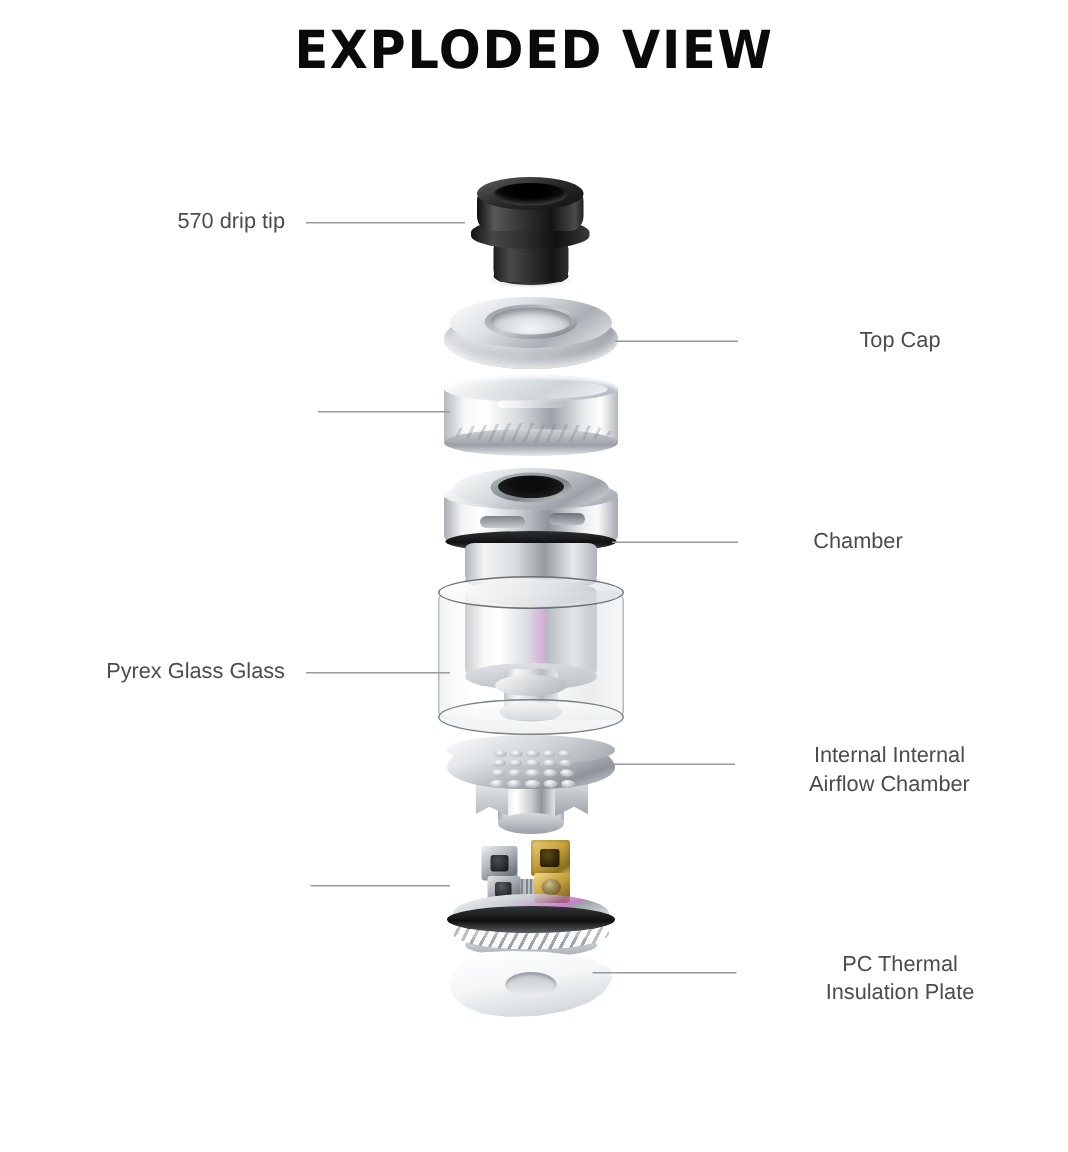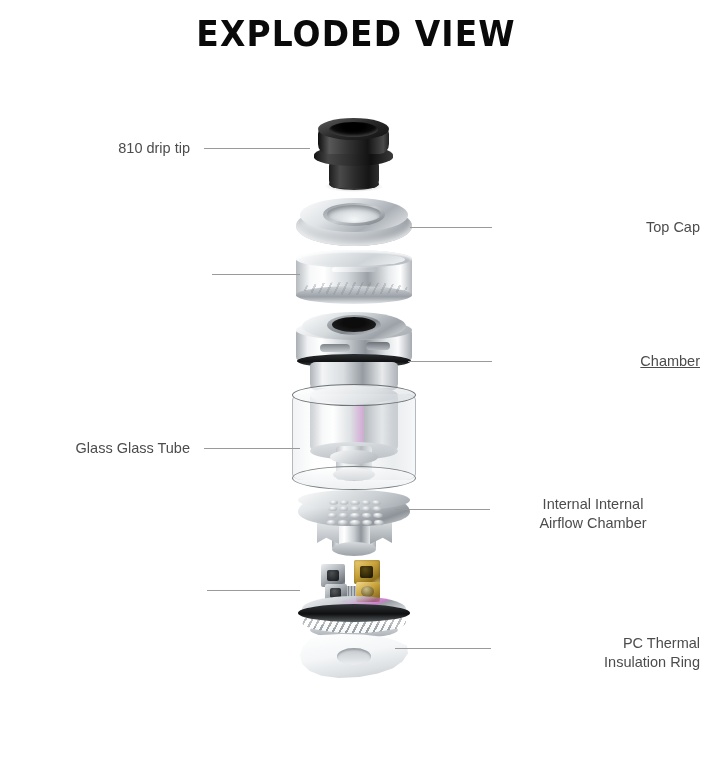--- a/index.html
+++ b/index.html
@@ -44,21 +44,21 @@
     font-family: "Liberation Sans", sans-serif;
     font-size: 14.5px;
     color: #4c4c4c;
     line-height: 19px;
     white-space: pre-line;
   }
   .callout.left {
     text-align: right;
   }
   .callout.right {
-    text-align: right;
+    text-align: center;
   }
   .callout.center-l {
     text-align: center;
   }
   .leader {
     position: absolute;
     height: 1px;
     background: #9a9a9a;
   }
   
@@ -522,37 +522,37 @@
     <div class="deck-knurl"></div>
     <div class="deck-oring"></div>
   </div>
 
   <div class="part plate-wrap">
     <div class="plate-edge"></div>
     <div class="plate-disc"></div>
     <div class="plate-hole"></div>
   </div>
 
-  <div class="callout left" style="left:20px; top:139px; width:170px;">810 drip tip</div>
+  <div class="callout left" style="left:20px; top:139px; width:170px;">570 drip tip</div>
   <div class="leader" style="left:204px; top:148px; width:106px;"></div>
 
   <div class="callout right" style="left:500px; top:218px; width:200px;">Top Cap</div>
   <div class="leader" style="left:410px; top:227px; width:82px;"></div>
 
   <div class="leader" style="left:212px; top:274px; width:88px;"></div>
 
-  <div class="callout right" style="left:500px; top:352px; width:200px;text-decoration:underline;">Chamber</div>
+  <div class="callout right" style="left:472px; top:352px; width:200px;">Chamber</div>
   <div class="leader" style="left:408px; top:361px; width:84px;"></div>
 
-  <div class="callout left" style="left:20px; top:439px; width:170px;">Glass Glass Tube</div>
+  <div class="callout left" style="left:20px; top:439px; width:170px;">Pyrex Glass Glass</div>
   <div class="leader" style="left:204px; top:448px; width:96px;"></div>
 
   <div class="callout center-l" style="left:498px; top:495px; width:190px;">Internal Internal
 Airflow Chamber</div>
   <div class="leader" style="left:395px; top:509px; width:95px;"></div>
 
   <div class="leader" style="left:207px; top:590px; width:93px;"></div>
 
   <div class="callout right" style="left:500px; top:634px; width:200px;">PC Thermal
-Insulation Ring</div>
+Insulation Plate</div>
   <div class="leader" style="left:395px; top:648px; width:96px;"></div>
 
 </div>
 
 </body></html>

